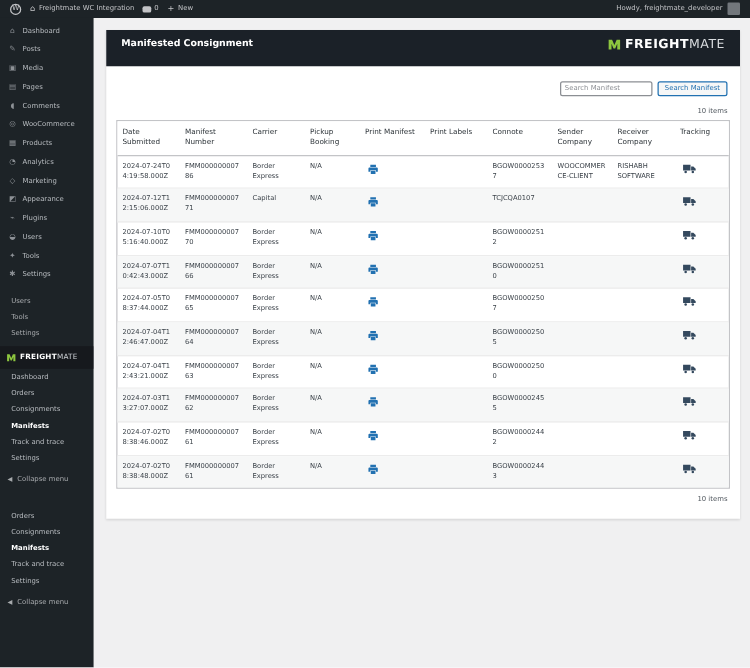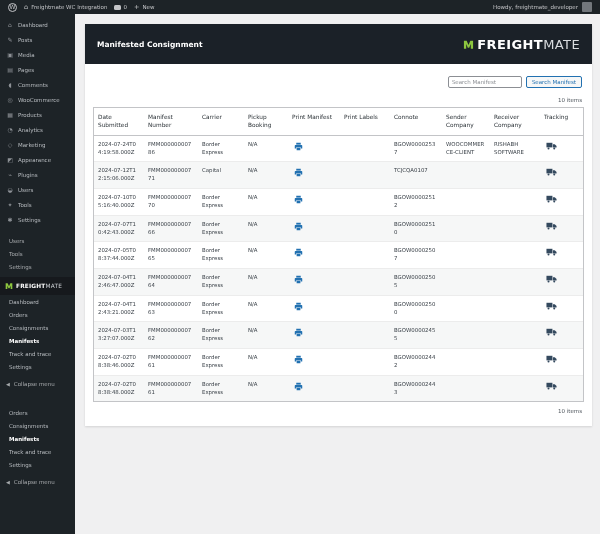--- a/index.html
+++ b/index.html
@@ -34,25 +34,25 @@
   .brand-txt .b1{font-weight:bold}
   .brand-txt .b2{font-weight:normal;color:#cfd3d7}
   .fm-item{padding:3.5px 6px 3.5px 9px;color:#b8bcc0;cursor:pointer}
   .fm-item.active{color:#fff;font-weight:bold}
   .collapse-item{display:flex;align-items:center;gap:4px;padding:5px 6px;margin-top:3px;color:#a7aaad;cursor:pointer}
   .collapse-item .glyph{font-size:5px}
   .s-gap{height:14px}
 
   
   .card{margin:10px 8px 14px 10px;background:#fff;box-shadow:0 1px 2px rgba(0,0,0,.12)}
-  .card-header{background:#1b2128;color:#fff;display:flex;align-items:center;justify-content:space-between;
-    padding:6px 12px;height:40px}
+  .card-header{background:#1b2128;color:#fff;display:flex;align-items:flex-start;justify-content:space-between;
+    padding:6px 12px;height:29px}
   .card-title{font-size:7.5px;font-weight:bold}
   .logo{display:flex;align-items:center;gap:3px}
-  .logo-text{font-size:13px;letter-spacing:.4px;color:#fff}
+  .logo-text{font-size:10px;letter-spacing:.4px;color:#fff}
   .logo-text .b1{font-weight:bold}
   .logo-text .b2{font-weight:normal;color:#d9dcdf}
   .card-body{padding:8px 8px 8px}
   .search-row{display:flex;justify-content:flex-end;align-items:center;gap:4px;margin:4px 2px 9px}
   .search-input{width:74px;height:12px;border:1px solid #8c8f94;border-radius:2px;font-size:5.5px;
     padding:0 3px;font-family:inherit;color:#2c3338;background:#fff}
   .search-input::placeholder{color:#8c8f94}
   .search-btn{height:12px;border:1px solid #2271b1;background:#f6f7f7;color:#2271b1;border-radius:2px;
     font-size:5.5px;padding:0 5px;font-family:inherit;cursor:pointer}
   .items-count{text-align:right;font-size:5.5px;color:#50575e;margin:0 2px 4px}

